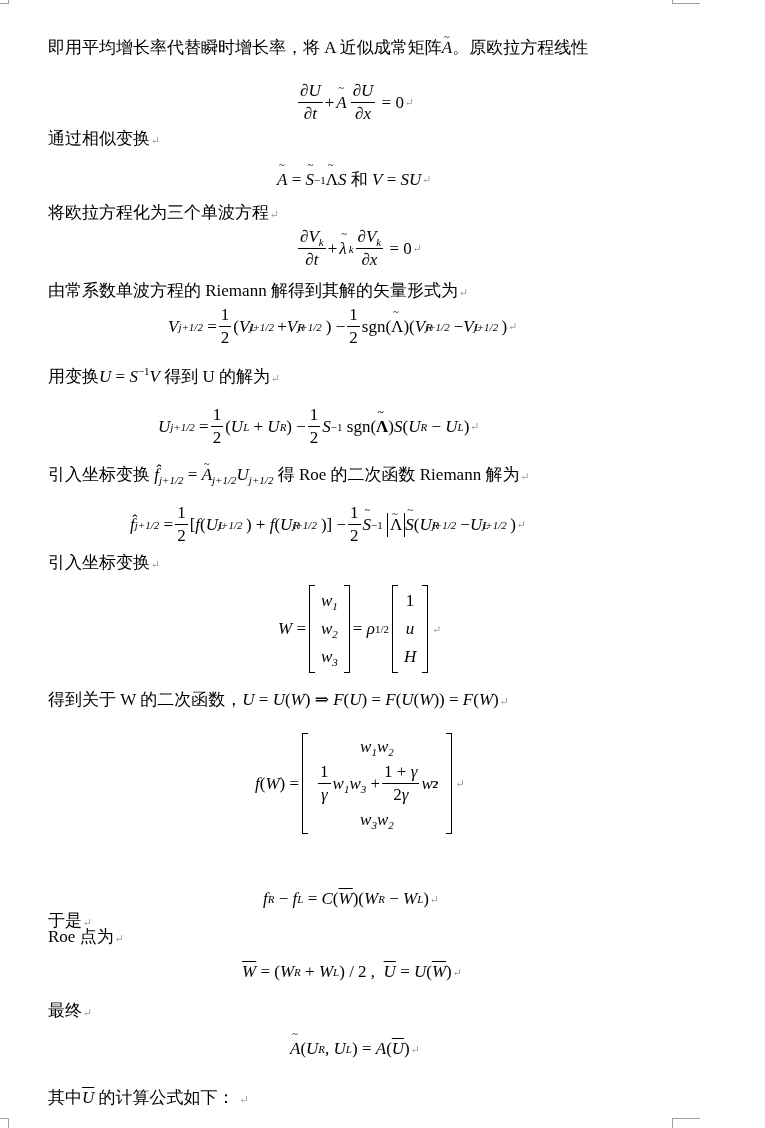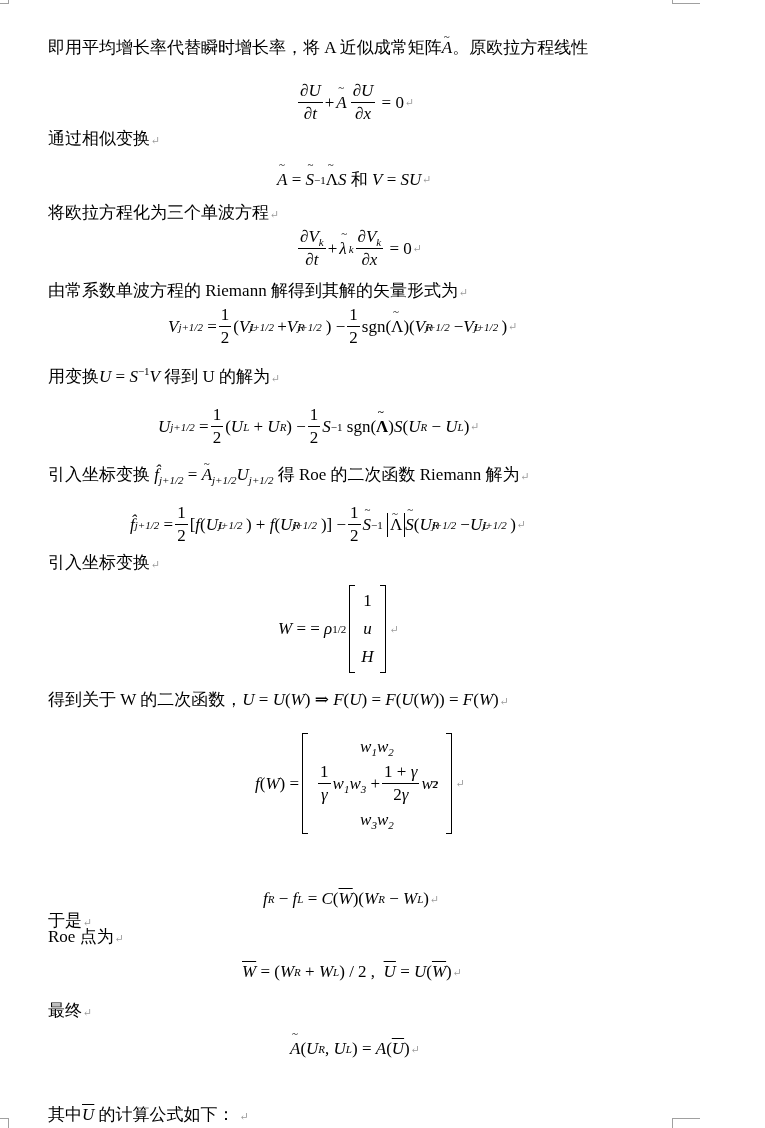--- a/index.html
+++ b/index.html
@@ -136,20 +136,29 @@
         <span class="den">2</span>
       </span><span class="m tilde">S</span><sup>−1</sup>&nbsp;<span class="absbar"><span class="tilde">Λ</span></span><span class="m tilde">S</span>(<span class="m">U</span><sub class="m">j+1/2</sub><sup class="m" style="margin-left:-24px;">R</sup>&nbsp;&nbsp;&nbsp;&nbsp;&nbsp;−<span class="m">U</span><sub class="m">j+1/2</sub><sup class="m" style="margin-left:-24px;">L</sup>&nbsp;&nbsp;&nbsp;&nbsp;&nbsp;)<span class="mark">↵</span>
   </div>
 
   <div class="line para" style="top:552px;">
     <span>引入坐标变换</span><span class="mark">↵</span>
   </div>
 
   <div class="eq" style="left:278px; top:585px;">
     <span class="m">W</span>&nbsp;=
+    <span class="matrix">
+        <span class="bracket-l"></span>
+        <span class="mcol">
+          <div class="m">w<sub>1</sub></div>
+          <div class="m">w<sub>2</sub></div>
+          <div class="m">w<sub>3</sub></div>
+        </span>
+        <span class="bracket-r"></span>
+      </span>
     =&nbsp;<span class="m">ρ</span><sup>1/2</sup>
     <span class="matrix">
         <span class="bracket-l"></span>
         <span class="mcol">
           <div>1</div>
           <div class="m">u</div>
           <div class="m">H</div>
         </span>
         <span class="bracket-r"></span>
       </span><span class="mark">↵</span>
@@ -195,16 +204,16 @@
   </div>
 
   <div class="line para" style="top:1000px;">
     <span>最终</span><span class="mark">↵</span>
   </div>
 
   <div class="eq" style="left:290px; top:1039px;">
     <span class="m tilde">A</span>(<span class="m">U</span><sub class="m">R</sub>,&nbsp;<span class="m">U</span><sub class="m">L</sub>)&nbsp;=&nbsp;<span class="m">A</span>(<span class="m bar">U</span>)<span class="mark">↵</span>
   </div>
 
-  <div class="line para" style="top:1087px;margin-top:17px;">
+  <div class="line para" style="top:1087px;">
     <span>其中</span><span class="m bar">U</span>&nbsp;<span>的计算公式如下：</span>&nbsp;<span class="mark">↵</span>
   </div>
 </div>
 
 </body></html>

